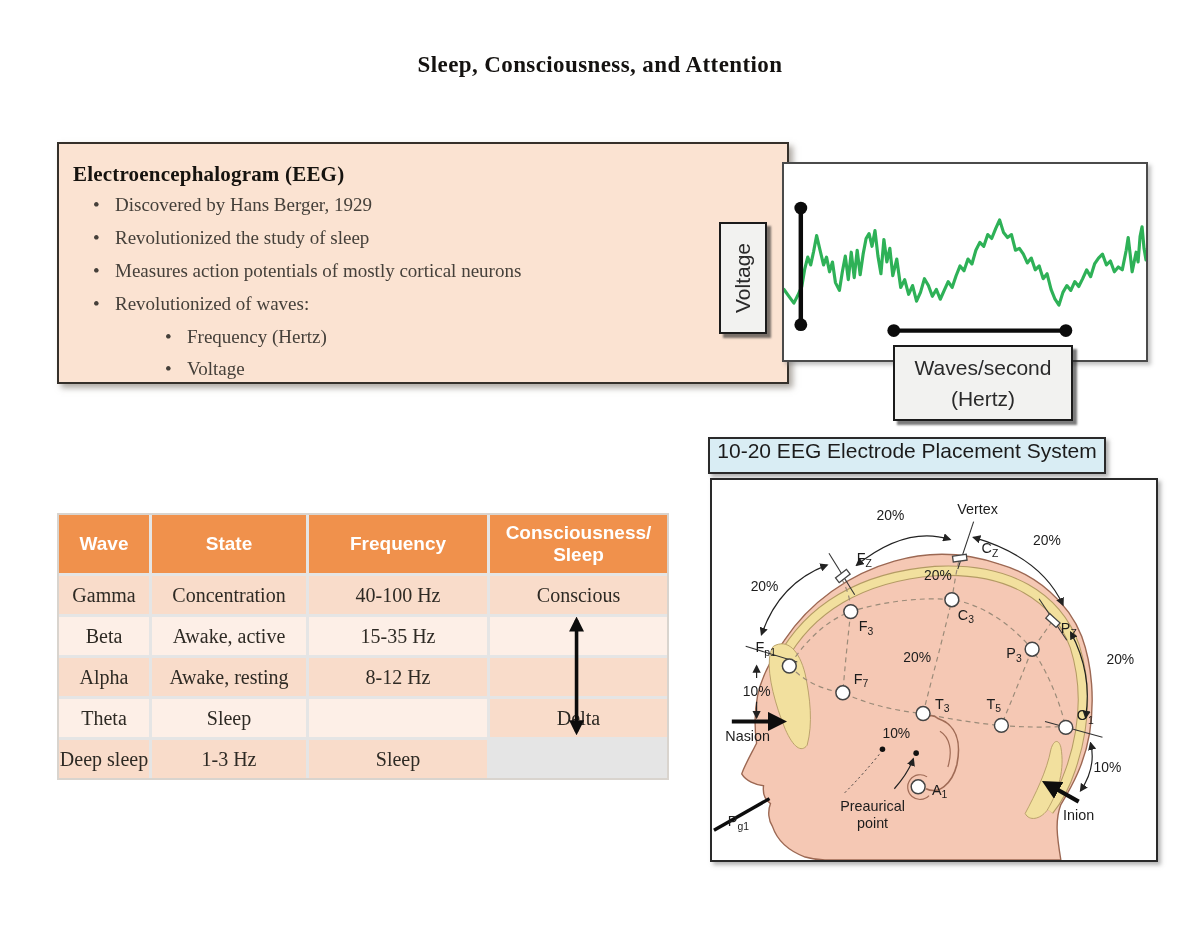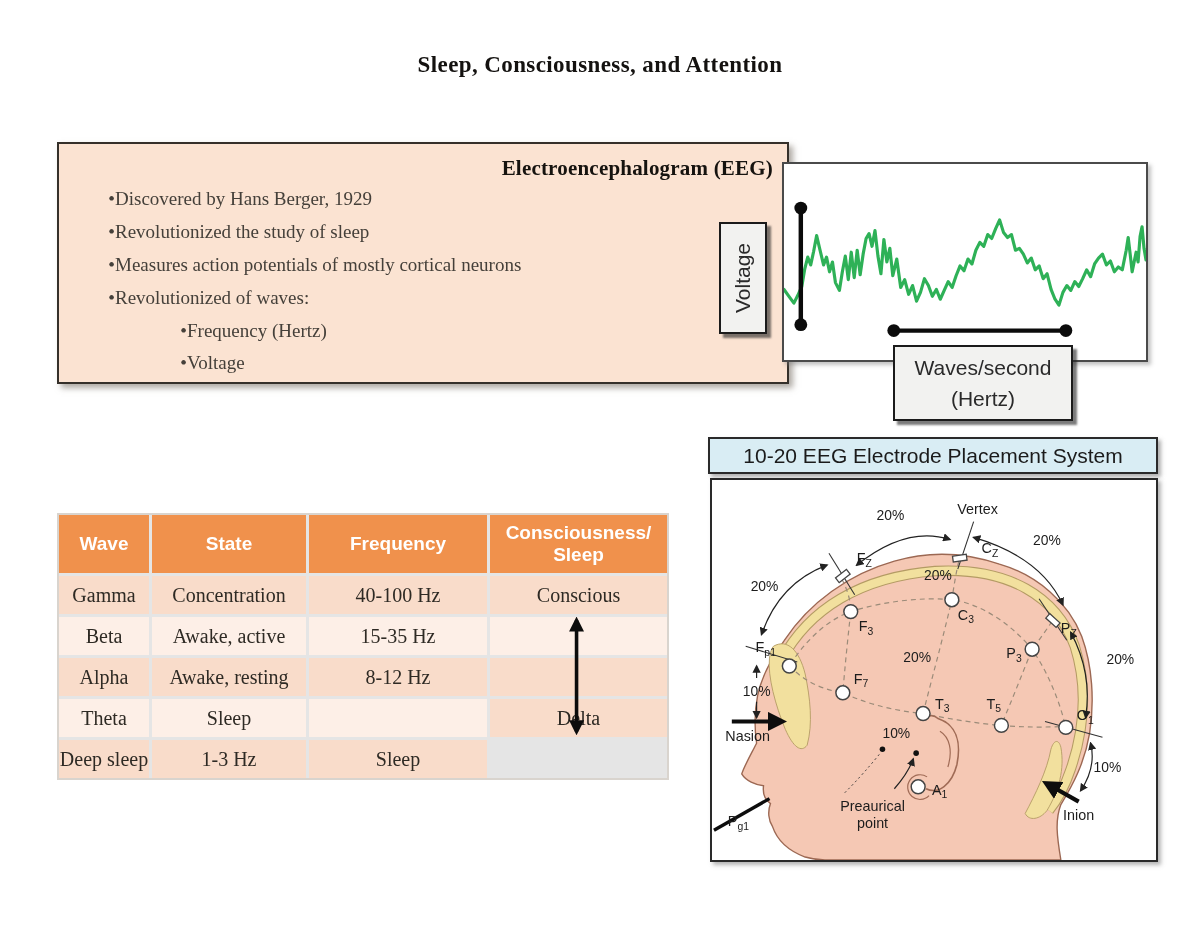--- a/index.html
+++ b/index.html
@@ -7,21 +7,21 @@
          font-family:"Liberation Serif", serif;}
 
   
   .page-title{position:absolute;top:52px;left:0;width:1200px;text-align:center;
 
               font-size:23px;font-weight:bold;color:#141210;letter-spacing:.4px;}
 
   
   .eeg-box{position:absolute;left:57px;top:142px;width:732px;height:242px;box-sizing:border-box;
            background:#fbe3d2;border:2px solid #35302a;box-shadow:4px 4px 6px rgba(110,100,90,.55);
-           padding:10px 14px;text-align:right;}
+           padding:16px 14px;}
   .eeg-box h2{margin:2px 0 8px 0;font-size:21px;color:#16130f;letter-spacing:.2px;}
   .b-row{display:flex;align-items:baseline;font-size:19px;color:#45403a;margin:0 0 13px 0;line-height:20px;}
   .b-row .dot{width:22px;flex:0 0 22px;color:#45403a;}
   .b-row.lvl1{padding-left:20px;}
   .b-row.lvl2{padding-left:92px;margin-bottom:12px;}
 
   
   .wave-panel{position:absolute;left:782px;top:162px;width:366px;height:200px;box-sizing:border-box;
               background:#fff;border:2px solid #4a4a4a;box-shadow:3px 3px 4px rgba(120,120,120,.45);}
   .wave-panel svg{display:block;width:100%;height:100%;}
@@ -40,23 +40,23 @@
   .wt-cell{display:flex;align-items:center;justify-content:center;text-align:center;}
   .wt-head{height:58px;background:#f0914c;color:#ffffff;
            font-family:"Liberation Sans",sans-serif;font-weight:bold;font-size:19px;
            white-space:pre-line;line-height:22px;}
   .wt-body{height:38px;font-size:20px;color:#2e2a24;}
   .row-odd{background:#f9dcca;}
   .row-even{background:#fdefe7;}
   .wt-arrow{position:absolute;inset:0;pointer-events:none;}
 
   
-  .elec-title{position:absolute;left:708px;top:437px;width:450px;height:37px;box-sizing:border-box;
+  .elec-title{position:absolute;left:708px;top:437px;width:398px;height:37px;box-sizing:border-box;
               background:#d9edf4;border:2px solid #2a2a2a;box-shadow:3px 3px 4px rgba(110,110,110,.55);
-              display:flex;align-items:center;justify-content:center;
+              display:flex;align-items:flex-start;justify-content:center;
               font-family:"Liberation Sans",sans-serif;font-size:21px;color:#1b1b1b;}
   .elec-panel{position:absolute;left:710px;top:478px;width:448px;height:384px;box-sizing:border-box;
               background:#fff;border:2px solid #2a2a2a;box-shadow:3px 3px 4px rgba(110,110,110,.5);}
   .elec-panel svg{display:block;width:100%;height:100%;}
 
   .dg-txt{font-family:"Liberation Sans",sans-serif;font-size:14.5px;fill:#1c1c1c;}
   .dg-sub{font-size:10.5px;}
   .dg-pct{font-family:"Liberation Sans",sans-serif;font-size:14px;fill:#1c1c1c;}
   .arc{fill:none;stroke:#222;stroke-width:1.2;}
   .dash{fill:none;stroke:#9b8b79;stroke-width:1.2;stroke-dasharray:5 4;}

